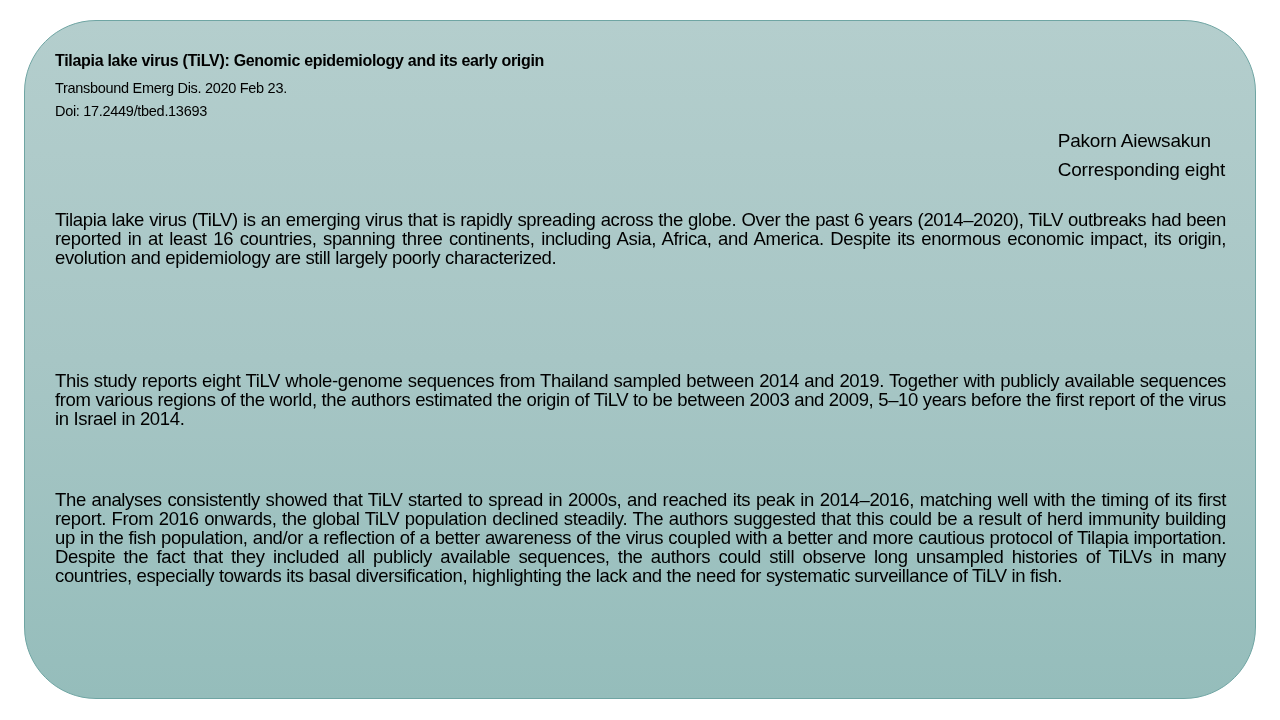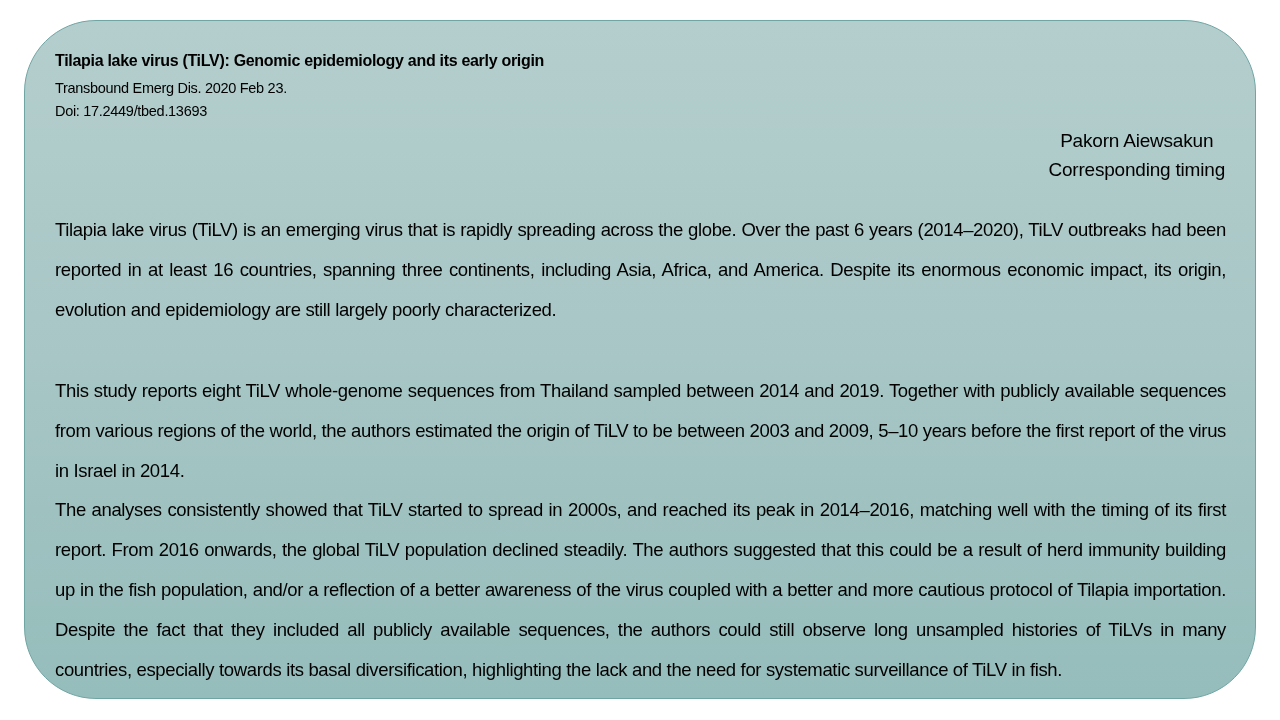--- a/index.html
+++ b/index.html
@@ -46,35 +46,35 @@
       color: #000;
       letter-spacing: -0.3px;
       white-space: nowrap;
     }
     .journal { top: 80px; }
     .doi { top: 103px; }
     .author-block {
       position: absolute;
       right: 55px;
       top: 126px;
-      text-align: center;
+      text-align: left;
       font-family: "Liberation Sans", sans-serif;
       font-size: 19px;
       line-height: 29px;
       color: #000;
       letter-spacing: -0.2px;
     }
     .author-block div { white-space: nowrap; }
     .body-text {
       position: absolute;
       left: 55px;
       width: 1171px;
       font-family: "Liberation Sans", sans-serif;
       font-size: 18.5px;
-      line-height: 40px;
+      line-height: 19px;
       color: #000;
       text-align: justify;
       letter-spacing: -0.35px;
       margin: 0;
     }
     .p1 { top: 210px; }
     .p2 { top: 371px; }
     .p3 { top: 490px; }
   </style>
 </head>
@@ -82,19 +82,19 @@
 
 <div class="slide">
   <div class="card"></div>
 
   <div class="title">Tilapia lake virus (TiLV): Genomic epidemiology and its early origin</div>
   <div class="journal">Transbound Emerg Dis. 2020 Feb 23.</div>
   <div class="doi">Doi: 17.2449/tbed.13693</div>
 
   <div class="author-block">
     <div>Pakorn Aiewsakun</div>
-    <div>Corresponding timing</div>
+    <div>Corresponding eight</div>
   </div>
 
   <p class="body-text p1">Tilapia lake virus (TiLV) is an emerging virus that is rapidly spreading across the globe. Over the past 6 years (2014–2020), TiLV outbreaks had been reported in at least 16 countries, spanning three continents, including Asia, Africa, and America. Despite its enormous economic impact, its origin, evolution and epidemiology are still largely poorly characterized.</p>
   <p class="body-text p2">This study reports eight TiLV whole-genome sequences from Thailand sampled between 2014 and 2019. Together with publicly available sequences from various regions of the world, the authors estimated the origin of TiLV to be between 2003 and 2009, 5–10 years before the first report of the virus in Israel in 2014.</p>
   <p class="body-text p3">The analyses consistently showed that TiLV started to spread in 2000s, and reached its peak in 2014–2016, matching well with the timing of its first report. From 2016 onwards, the global TiLV population declined steadily. The authors suggested that this could be a result of herd immunity building up in the fish population, and/or a reflection of a better awareness of the virus coupled with a better and more cautious protocol of Tilapia importation. Despite the fact that they included all publicly available sequences, the authors could still observe long unsampled histories of TiLVs in many countries, especially towards its basal diversification, highlighting the lack and the need for systematic surveillance of TiLV in fish.</p>
 </div>
 
 </body></html>

